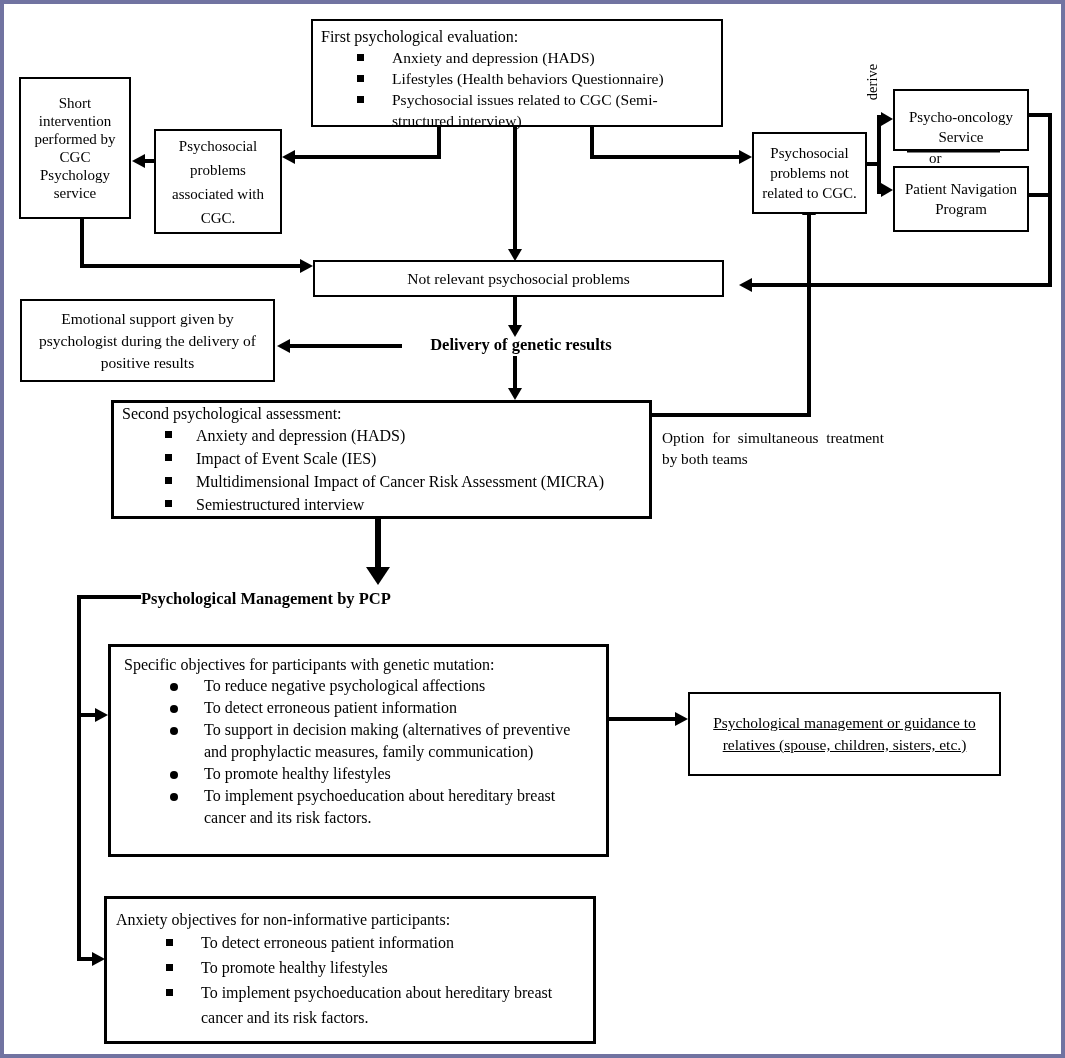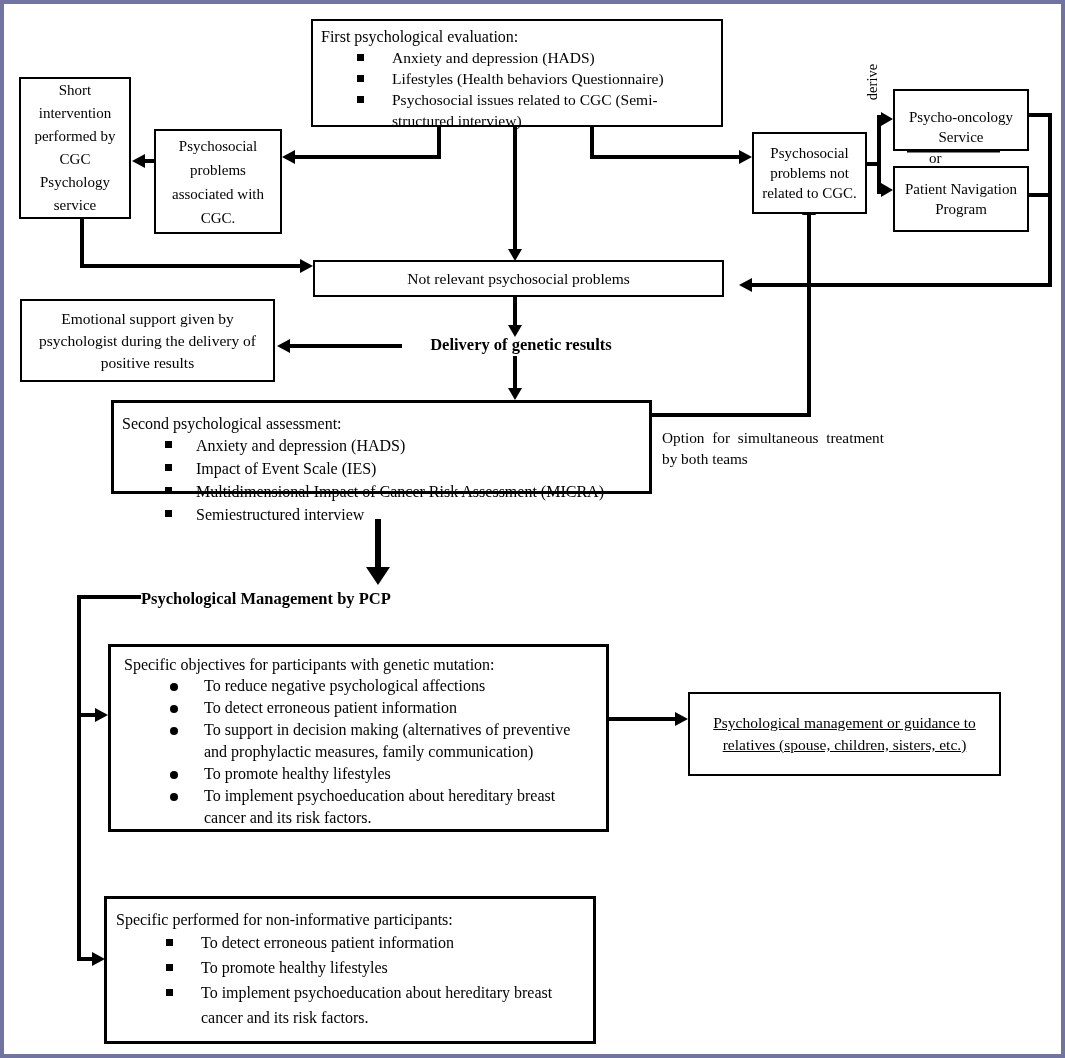--- a/index.html
+++ b/index.html
@@ -18,30 +18,30 @@
   .li{display:flex;align-items:flex-start;}
   .mk{flex:0 0 auto;background:#000;}
   .sq{width:7px;height:7px;margin-top:7px;}
   .rd{width:8px;height:8px;border-radius:50%;margin-top:7px;}
   .tx{flex:1 1 auto;}
   .freetext{position:absolute;}
   .boldtext{font-weight:bold;font-size:16.5px;}
 
   #b1{left:307px;top:15px;width:412px;height:108px;padding:5px 8px;font-size:15.5px;line-height:21px;}
   #b1 .li .mk{margin-left:36px;margin-right:28px;}
-  #b2{left:15px;top:73px;width:112px;height:142px;line-height:23px;}
+  #b2{left:15px;top:73px;width:112px;height:142px;line-height:18px;}
   #b3{left:150px;top:125px;width:128px;height:105px;line-height:24px;}
   #b4{left:748px;top:112px;width:115px;height:82px;line-height:20px;margin-top:16px;}
   #b5{left:889px;top:85px;width:136px;height:62px;align-items:flex-end;}
   #b6{left:889px;top:162px;width:136px;height:66px;}
   #b7{left:309px;top:256px;width:411px;height:37px;font-size:15.5px;}
   #b8{left:16px;top:295px;width:255px;height:83px;font-size:15.5px;line-height:22px;}
-  #b10{left:107px;top:396px;width:541px;height:94px;border-width:3px;padding:10px 8px;font-size:16px;line-height:23px;}
+  #b10{left:107px;top:396px;width:541px;height:119px;border-width:3px;padding:0 8px;font-size:16px;line-height:23px;}
   #b10 .li .mk{margin-left:43px;margin-right:24px;}
-  #b13{left:104px;top:640px;width:501px;height:188px;border-width:3px;padding:7px 10px 7px 13px;font-size:16px;line-height:22px;}
+  #b13{left:104px;top:640px;width:501px;height:213px;border-width:3px;padding:7px 10px 7px 13px;font-size:16px;line-height:22px;}
   #b13 .li .mk{margin-left:46px;margin-right:26px;margin-top:8px;}
   #b14{left:684px;top:688px;width:313px;height:84px;font-size:15.5px;line-height:22px;text-decoration:underline;}
   #b15{left:100px;top:892px;width:492px;height:148px;border-width:3px;padding:10px 8px 0 9px;font-size:16px;line-height:25px;}
   #b15 .li .mk{margin-left:50px;margin-right:28px;margin-top:9px;}
 
   #t-derive{left:838px;top:70px;width:60px;height:16px;transform:rotate(-90deg);transform-origin:center;font-size:14.5px;text-align:center;}
   #t-or{left:925px;top:146px;width:40px;font-size:15px;}
   #t-delivery{left:397px;top:331px;width:240px;text-align:center;}
   #t-option{left:658px;top:423px;width:222px;text-align:justify;font-size:15.3px;line-height:21px;}
   #t-pcp{left:137px;top:585px;width:300px;}
@@ -189,21 +189,21 @@
         <span class="mk rd"></span>
         <span class="tx">To implement psychoeducation about hereditary breast cancer and its risk factors.</span>
       </div>
   </div>
 
   <div class="nd ctr" id="b14">
     <span>Psychological management or guidance to relatives (spouse, children, sisters, etc.)</span>
   </div>
 
   <div class="nd" id="b15">
-    <div class="ttl">Specific performed for non-informative participants:</div>
+    <div class="ttl">Anxiety objectives for non-informative participants:</div>
     <div class="li">
         <span class="mk sq"></span>
         <span class="tx">To detect erroneous patient information</span>
       </div>
     <div class="li">
         <span class="mk sq"></span>
         <span class="tx">To promote healthy lifestyles</span>
       </div>
     <div class="li">
         <span class="mk sq"></span>

